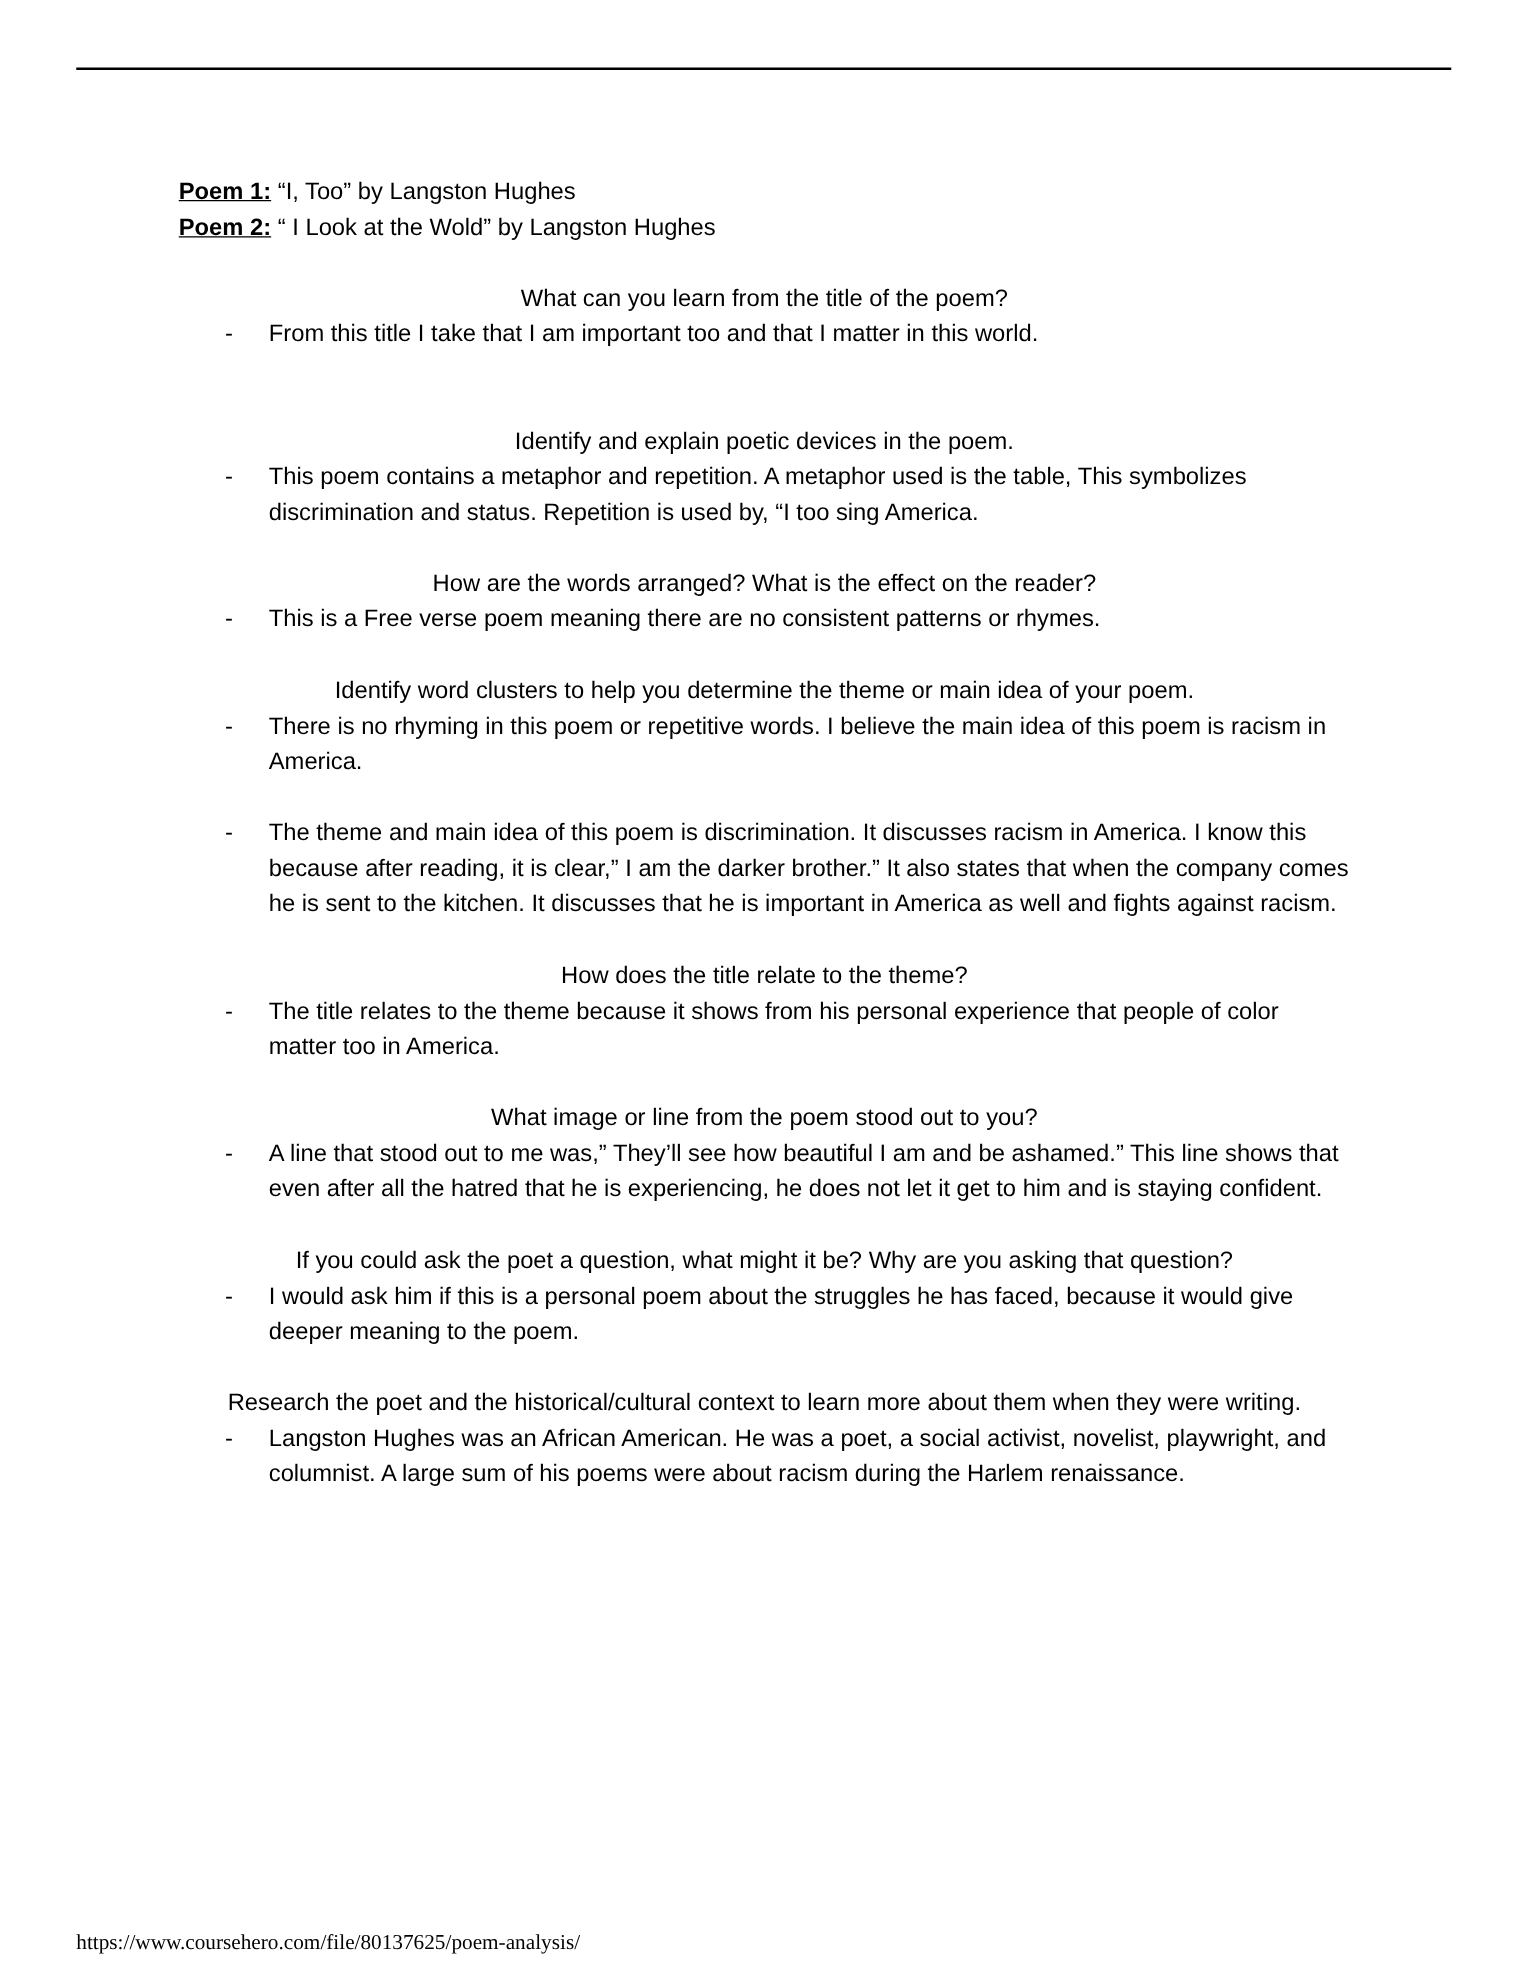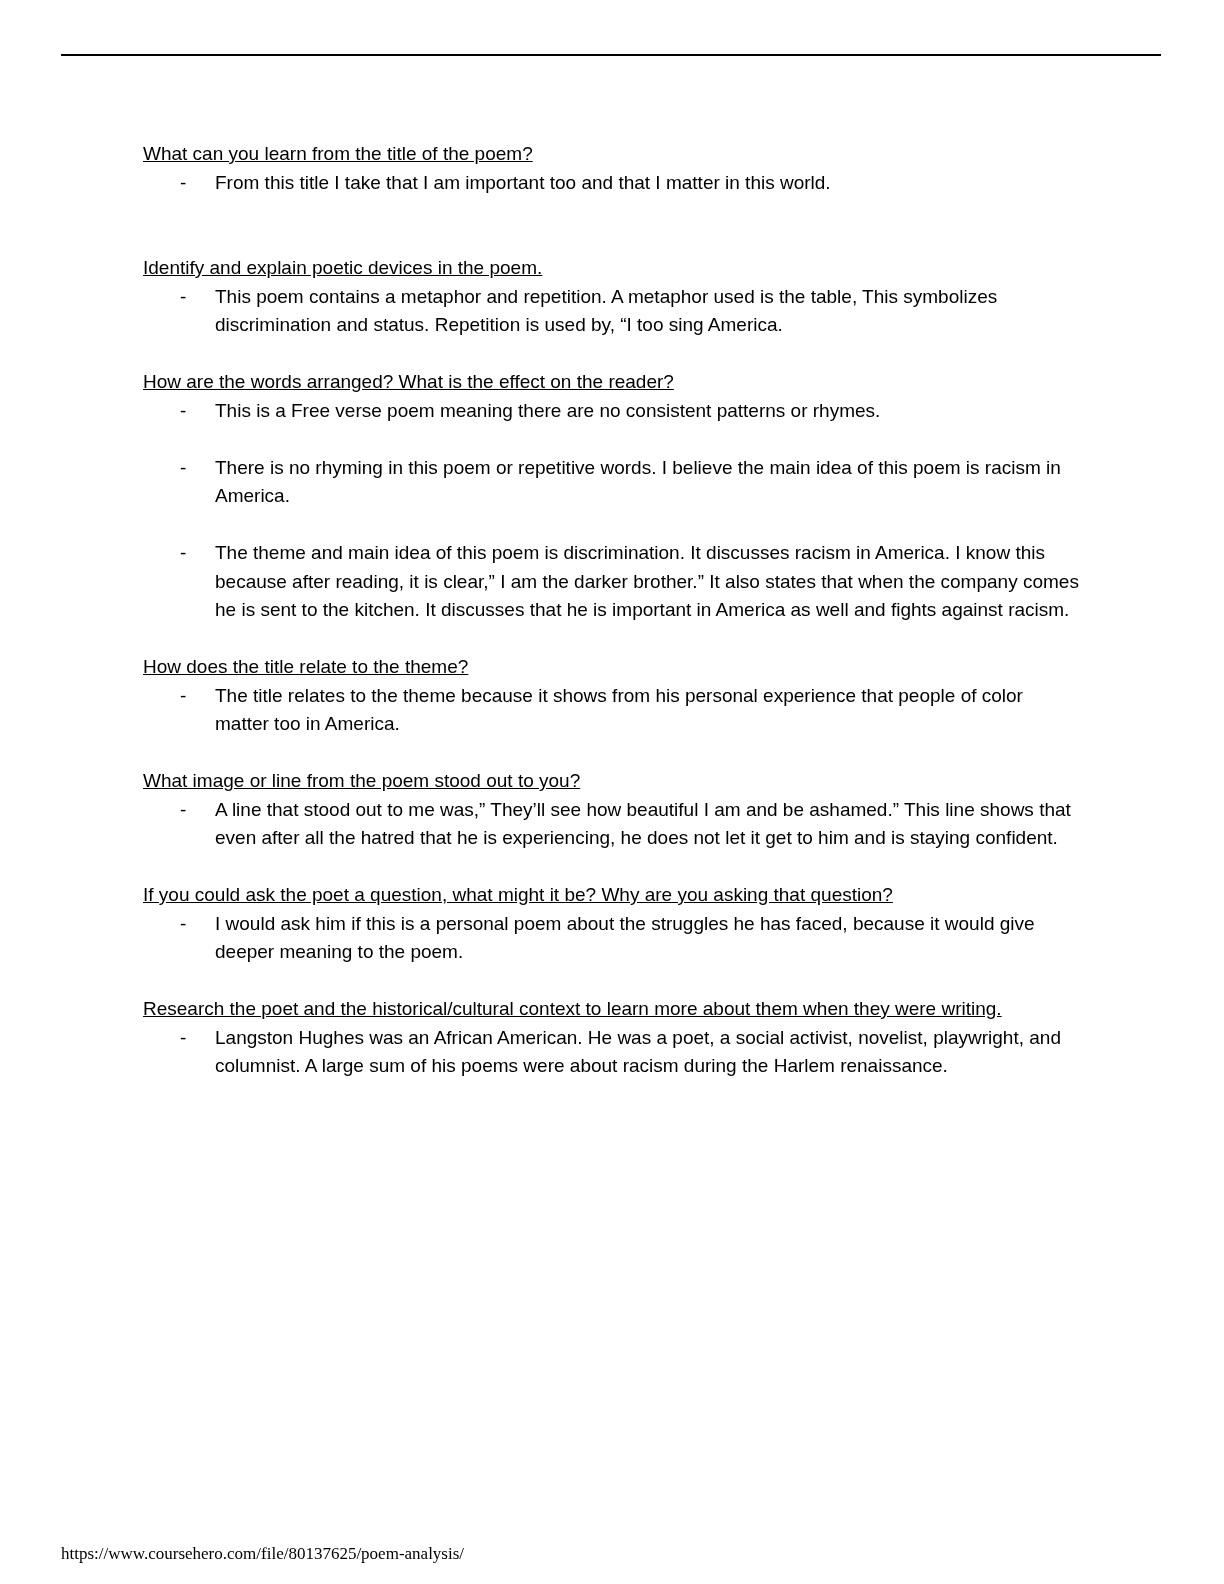--- a/index.html
+++ b/index.html
@@ -39,21 +39,21 @@
     font-weight: bold;
     text-decoration: underline;
   }
   .section {
     margin-bottom: 28.5px;
   }
   .section.gap-after {
     margin-bottom: 57px;
   }
   .question {
-    text-decoration: underline;
+    text-align: center;
   }
   .answer-row {
     display: flex;
     padding-left: 37px;
   }
   .answer-dash {
     width: 35px;
     flex: 0 0 35px;
   }
   .answer-text {
@@ -81,20 +81,24 @@
 </style>
 </head>
 <body>
 
 <div class="page">
 
   <div class="top-rule"></div>
 
   <div class="content">
 
+    <div class="poem-block">
+      <div class="poem-line"><span class="poem-label">Poem 1:</span><span> “I, Too” by Langston Hughes</span></div>
+      <div class="poem-line"><span class="poem-label">Poem 2:</span><span> “ I Look at the Wold” by Langston Hughes</span></div>
+    </div>
 
     <div class="section gap-after">
       <div class="question">What can you learn from the title of the poem?</div>
       <div class="answer-row">
         <span class="answer-dash">-</span>
         <span class="answer-text">From this title I take that I am important too and that I matter in this world.</span>
       </div>
     </div>
 
     <div class="section">
@@ -107,20 +111,21 @@
 
     <div class="section">
       <div class="question">How are the words arranged? What is the effect on the reader?</div>
       <div class="answer-row">
         <span class="answer-dash">-</span>
         <span class="answer-text">This is a Free verse poem meaning there are no consistent patterns or rhymes.</span>
       </div>
     </div>
 
     <div class="section">
+      <div class="question">Identify word clusters to help you determine the theme or main idea of your poem.</div>
       <div class="answer-row">
         <span class="answer-dash">-</span>
         <span class="answer-text">There is no rhyming in this poem or repetitive words. I believe the main idea of this poem is racism in America.</span>
       </div>
     </div>
 
     <div class="section">
       <div class="answer-row">
         <span class="answer-dash">-</span>
         <span class="answer-text">The theme and main idea of this poem is discrimination. It discusses racism in America. I know this because after reading, it is clear,” I am the darker brother.” It also states that when the company comes he is sent to the kitchen. It discusses that he is important in America as well and fights against racism.</span>

